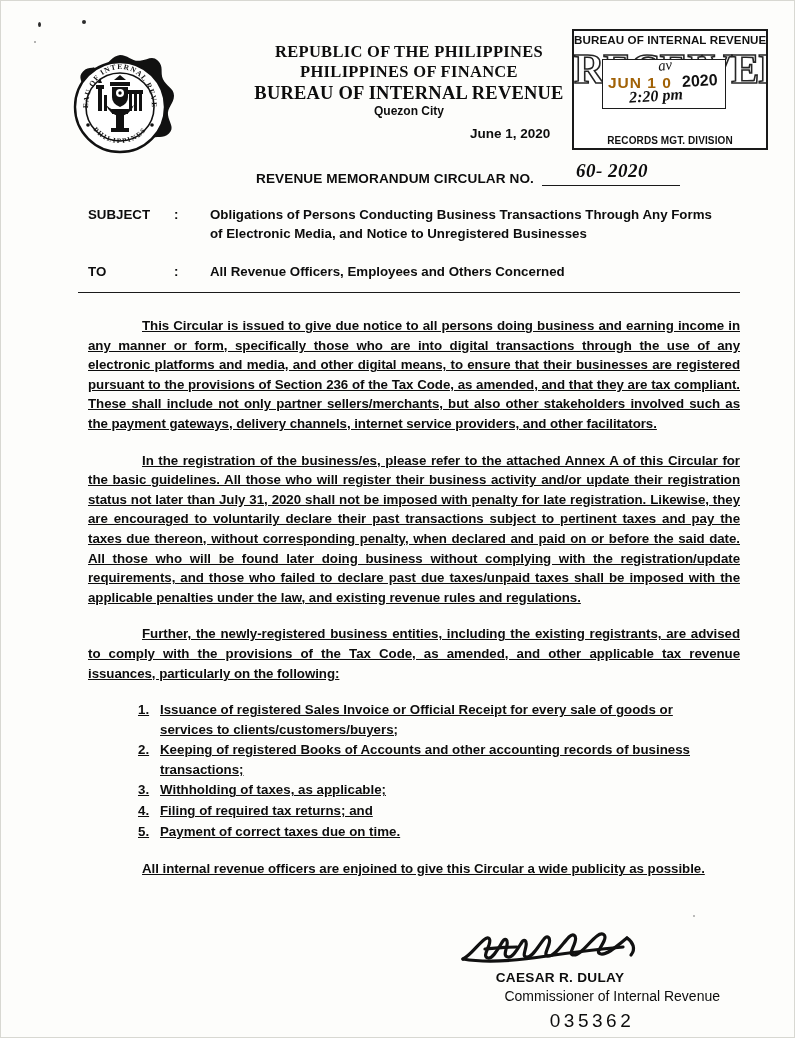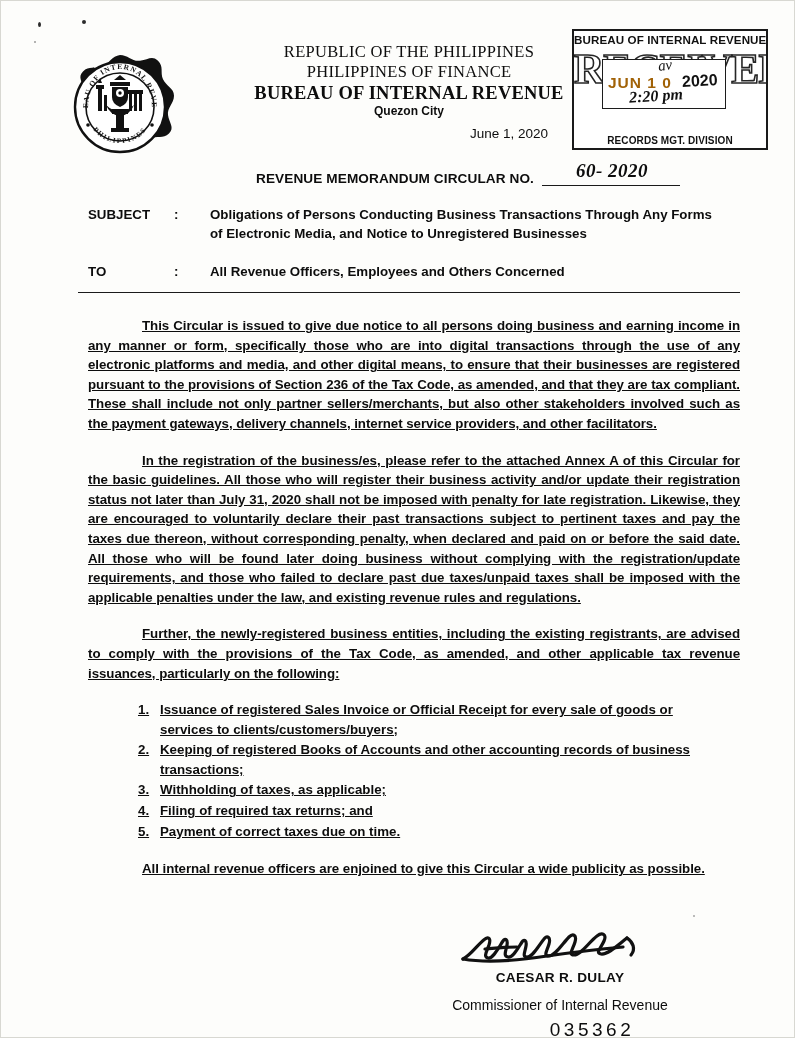--- a/index.html
+++ b/index.html
@@ -54,41 +54,42 @@
     top: 42px;
     width: 322px;
     text-align: center;
   }
   .hdr-line1, .hdr-line2 {
     font-family: "Liberation Serif", serif;
     font-size: 16.5px;
     letter-spacing: 0.3px;
     line-height: 20px;
     white-space: nowrap;
+    font-weight: bold;
   }
   .hdr-line3 {
     font-family: "Liberation Serif", serif;
     font-weight: bold;
     font-size: 18.5px;
     letter-spacing: 0.2px;
     line-height: 22px;
     white-space: nowrap;
   }
   .hdr-city {
     font-family: "Liberation Sans", sans-serif;
     font-weight: bold;
     font-size: 12px;
     line-height: 15px;
     margin-top: 0px;
   }
   .hdr-date {
     position: absolute;
     left: 470px;
     top: 126px;
-    font-weight: normal;
+    font-weight: bold;
     font-size: 13.5px;
     white-space: nowrap;
     text-align: right;
   }
 
   
   .stamp {
     position: absolute;
     left: 572px;
     top: 29px;
@@ -308,21 +309,22 @@
   }
   .sig-name {
     font-size: 13.6px;
     font-weight: bold;
     letter-spacing: 0.3px;
     line-height: 17px;
   }
   .sig-title {
     font-size: 14px;
     line-height: 19px;
-    margin-top: 10px;
+    margin-top: 1px;
+    text-align: right;
   }
   .serial {
     font-family: "Liberation Sans", sans-serif;
     font-size: 19px;
     letter-spacing: 3.5px;
     margin-top: 4px;
     margin-left: 64px;
     text-align: center;
   }
 </style>

